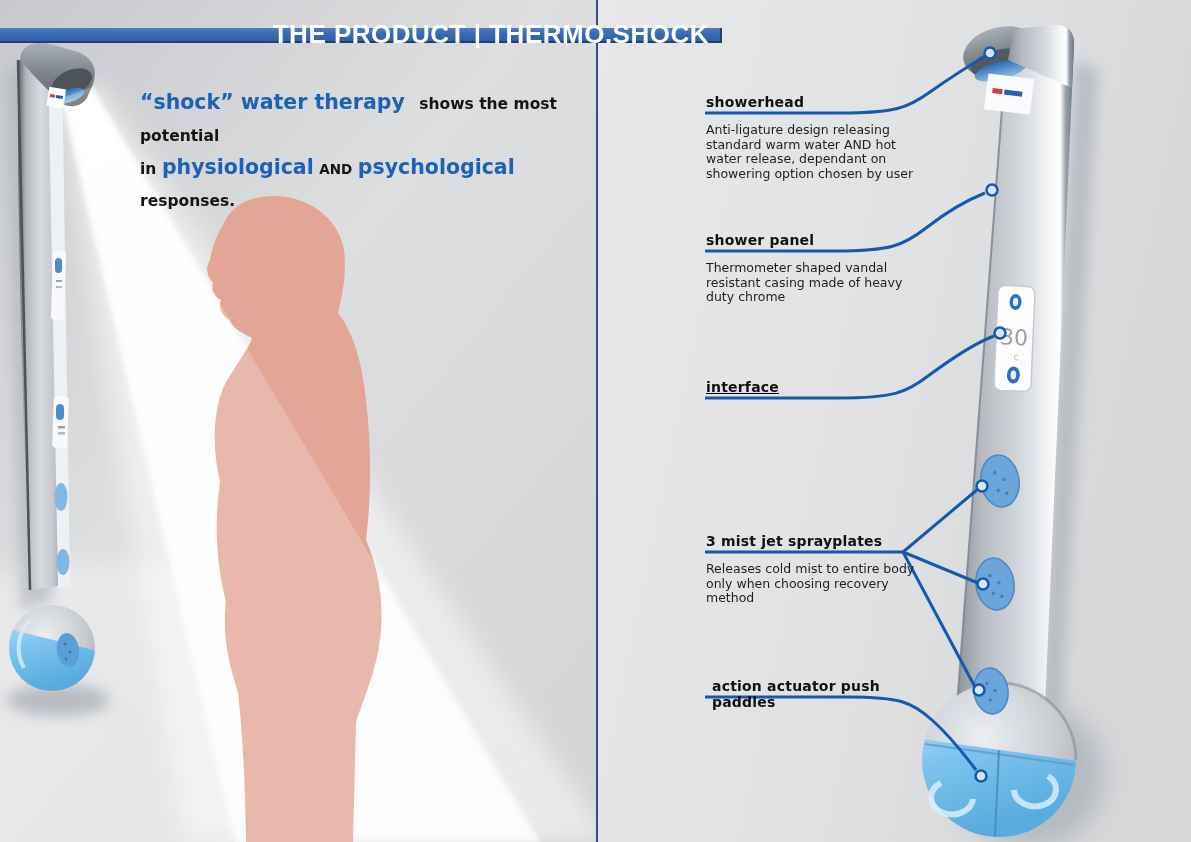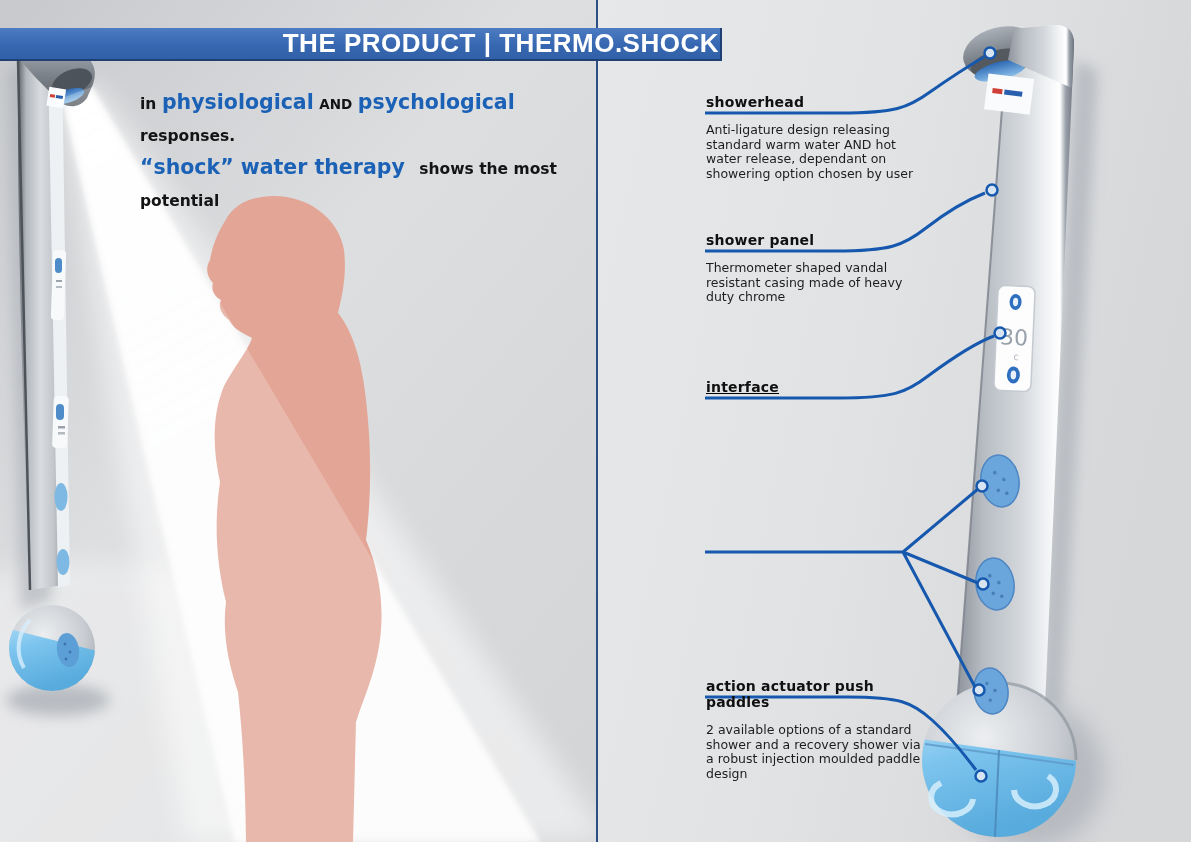--- a/index.html
+++ b/index.html
@@ -4,25 +4,25 @@
 <style>
   html,body{margin:0;padding:0;background:#9aa0a6;}
   .page{
     position:relative;width:1191px;height:842px;overflow:hidden;
     background:#e0e1e3;font-family:"DejaVu Sans",sans-serif;
   }
   svg.scene{position:absolute;left:0;top:0;width:1191px;height:842px;display:block;}
 
   
   .titlebar{
-    position:absolute;left:0;top:28px;width:722px;height:33px;
+    position:absolute;left:0;top:28px;width:722px;height:15px;
     background:linear-gradient(#4d7cc3,#3767b0 55%,#3160a8);
     border-right:2px solid #1e3e74;border-bottom:2px solid #203f72;
     box-sizing:border-box;display:flex;align-items:center;justify-content:flex-end;
-    padding-right:1px;z-index:30;
+    padding-right:11px;z-index:30;
   }
   .titlebar .t{
     font-family:"Liberation Sans",sans-serif;font-weight:700;font-size:26px;
     color:#ffffff;letter-spacing:.5px;white-space:pre;
   }
 
   
   .intro{
     position:absolute;left:140px;top:87px;width:470px;z-index:20;
     font-weight:bold;color:#141414;line-height:31px;
@@ -37,21 +37,21 @@
   .callout h3{
     margin:0;font-size:14px;font-weight:bold;color:#101010;letter-spacing:.2px;
   }
   .callout p{
     margin:13px 0 0;font-size:12.5px;line-height:14.6px;color:#1d1d1d;
   }
   .co-1{top:94px;}
   .co-2{top:232px;}
   .co-3{top:379px;text-decoration:underline;}
   .co-4{top:533px;}
-  .co-5{top:678px;}
+  .co-5{top:678px;margin-left:6px;}
 </style>
 </head>
 <body>
 
 <div class="page">
 
   <svg class="scene" viewBox="0 0 1191 842" aria-hidden="true">
     <defs>
       <clipPath id="clipL">
           <rect x="0" y="0" width="596" height="842"></rect>
@@ -293,41 +293,44 @@
       </g>
     </g>
   </svg>
 
   <div class="titlebar">
     <span class="t">THE PRODUCT | THERMO.SHOCK</span>
   </div>
 
   <div class="intro">
     <div>
+      <span class="blue">“shock” water therapy</span><span class="gap"></span>
+      <span class="med">shows the most potential</span>
+    </div>
+    <div>
       <span class="med">in</span>
       <span class="blue">physiological</span>
       <span class="small">AND</span>
       <span class="blue">psychological</span>
       <span class="med">responses.</span>
     </div>
-    <div>
-      <span class="blue">“shock” water therapy</span><span class="gap"></span>
-      <span class="med">shows the most potential</span>
-    </div>
   </div>
 
   <div class="callout co-1">
     <h3>showerhead</h3>
     <p>Anti-ligature design releasing standard warm water AND hot water release, dependant on showering option chosen by user</p>
   </div>
   <div class="callout co-2">
     <h3>shower panel</h3>
     <p>Thermometer shaped vandal resistant casing made of heavy duty chrome</p>
   </div>
   <div class="callout co-3">
     <h3>interface</h3>
   </div>
+  <div class="callout co-4">
+    <h3>3 mist jet sprayplates</h3>
+    <p>Releases cold mist to entire body only when choosing recovery method</p>
+  </div>
   <div class="callout co-5">
     <h3>action actuator push paddles</h3>
-    <p>2 available options of a standard shower and a recovery shower via a robust injection moulded paddle design</p>
   </div>
 
 </div>
 
 </body></html>

